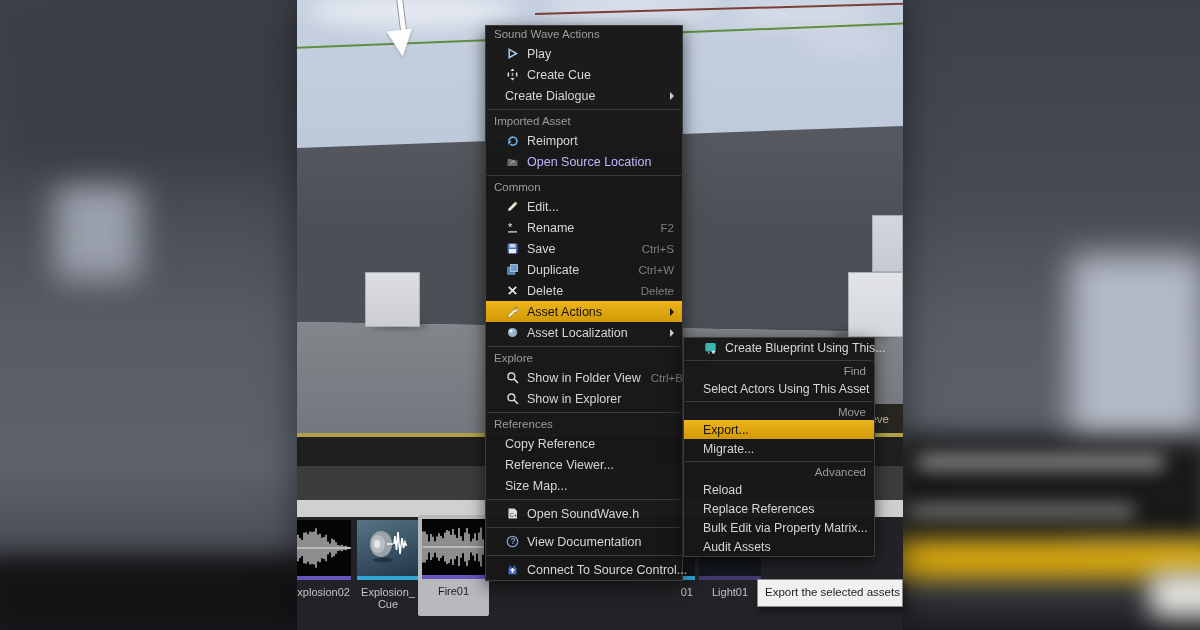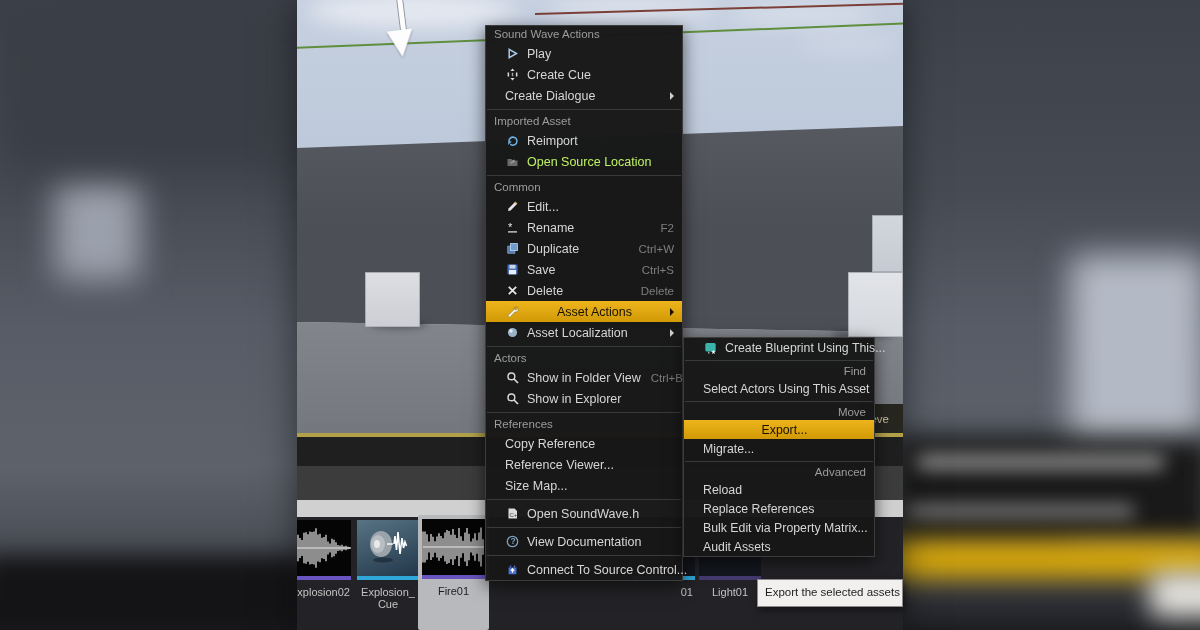--- a/index.html
+++ b/index.html
@@ -44,21 +44,21 @@
   .band-mid{position:absolute;left:0;top:466px;width:606px;height:34px;background:#3c3c3c;}
   .band-light{position:absolute;left:0;top:500px;width:606px;height:17px;background:#d0d0d0;}
   .cb-bg{position:absolute;left:0;top:517px;width:606px;height:113px;background:#232327;}
 
   
   .tile{position:absolute;top:520px;width:62px;z-index:10;}
   .thumb{width:62px;height:56px;background:#050505;overflow:hidden;position:relative;}
   .bar{height:4px;width:62px;}
   .tlabel{font-size:11px;color:#c3c3c3;text-align:center;margin-top:6px;line-height:12px;
           overflow-wrap:anywhere;}
-  .tile.selected{top:515px;left:121px;width:71px;height:115px;background:#b7b9bc;
+  .tile.selected{top:515px;left:121px;width:71px;height:101px;background:#b7b9bc;
                  padding:4px 4px 0 4px;border-radius:2px;}
   .tile.selected .tlabel{color:#1d1d1d;}
   .cue-thumb{background:linear-gradient(160deg,#577484 0%,#32495c 70%,#22364a 100%);}
   .dark-thumb{background:#14171e;}
   .tlabel.right{text-align:right;padding-right:2px;}
 
   
   .menu{position:absolute;background:rgba(23,23,23,.98);border:1px solid #3c3c3c;
         box-shadow:0 5px 16px rgba(0,0,0,.6);padding:0 0;z-index:50;}
   .m-header{height:17px;line-height:17px;padding:0 8px;font-size:11.5px;color:#9c9c9c;white-space:nowrap;}
@@ -66,23 +66,23 @@
           font-size:12.5px;color:#d6d6d6;white-space:nowrap;cursor:default;}
   .menu.tight .m-item{height:19px;font-size:12.3px;}
   .menu.tight .m-header{height:15px;line-height:15px;text-align:right;}
   .m-icon{width:15px;height:14px;margin-right:7px;display:flex;align-items:center;
           justify-content:center;flex:none;}
   .m-icon svg{width:13px;height:13px;display:block;}
   .m-label{flex:1;}
   .m-shortcut{font-size:11.5px;color:#7e7e7e;margin-left:10px;}
   .m-arrow{width:0;height:0;border-left:4px solid #cfcfcf;border-top:4px solid transparent;
            border-bottom:4px solid transparent;margin-left:8px;flex:none;}
-  .m-item.hl{background:linear-gradient(180deg,#eeb41c,#d09a06);color:#1a1200;text-align:center;}
+  .m-item.hl{background:linear-gradient(180deg,#eeb41c,#d09a06);color:#1a1200;}
   .m-item.hl .m-arrow{border-left-color:#1a1200;}
-  .m-item.disabled{color:#bef264;}
+  .m-item.disabled{color:#c4b5fd;}
   .m-sep{height:1px;background:#3a3a3a;margin:3px 1px;}
 
   
   .tooltip{position:absolute;left:757px;top:579px;width:146px;height:28px;z-index:70;
            background:#f1f0ee;border:1px solid #8a8a8a;color:#1e1e1e;font-size:11.5px;
            line-height:25px;padding:0 7px;white-space:nowrap;overflow:hidden;
            box-shadow:2px 3px 7px rgba(0,0,0,.5);}
 </style>
 </head>
 <body>
@@ -306,41 +306,41 @@
               <text x="2" y="9.5" font-size="11" fill="#e8e8e8" font-family="Liberation Sans,sans-serif">*</text>
               <rect x="2" y="10.3" width="9" height="1.2" fill="#e8e8e8"></rect>
             </svg>
           </span>
           <span class="m-label">Rename</span>
           <span class="m-shortcut">F2</span>
         </div>
         <div class="m-item">
           <span class="m-icon">
             <svg viewBox="0 0 13 13">
-              <rect x="1.8" y="4.2" width="7" height="7" fill="#4f77b0" stroke="#89aed8" stroke-width=".8"></rect>
-              <rect x="4.4" y="1.6" width="7" height="7" fill="#6f9bcd" stroke="#bcd6ee" stroke-width=".8"></rect>
-            </svg>
-          </span>
-          <span class="m-label">Duplicate</span>
-          <span class="m-shortcut">Ctrl+W</span>
-        </div>
-        <div class="m-item">
-          <span class="m-icon">
-            <svg viewBox="0 0 13 13">
               <rect x="1.5" y="1.5" width="10" height="10" rx="1" fill="#4a6fb8"></rect>
               <rect x="3.5" y="1.8" width="6" height="3.8" fill="#c6d6ec"></rect>
               <rect x="3" y="7" width="7" height="4.3" fill="#e8eef8"></rect>
             </svg>
           </span>
           <span class="m-label">Save</span>
           <span class="m-shortcut">Ctrl+S</span>
         </div>
         <div class="m-item">
           <span class="m-icon">
             <svg viewBox="0 0 13 13">
+              <rect x="1.8" y="4.2" width="7" height="7" fill="#4f77b0" stroke="#89aed8" stroke-width=".8"></rect>
+              <rect x="4.4" y="1.6" width="7" height="7" fill="#6f9bcd" stroke="#bcd6ee" stroke-width=".8"></rect>
+            </svg>
+          </span>
+          <span class="m-label">Duplicate</span>
+          <span class="m-shortcut">Ctrl+W</span>
+        </div>
+        <div class="m-item">
+          <span class="m-icon">
+            <svg viewBox="0 0 13 13">
               <path d="M2.8 2.8l7.4 7.4M10.2 2.8l-7.4 7.4" stroke="#e4e4e4" stroke-width="1.8"></path>
             </svg>
           </span>
           <span class="m-label">Delete</span>
           <span class="m-shortcut">Delete</span>
         </div>
         <div class="m-item hl">
           <span class="m-icon">
             <svg viewBox="0 0 13 13">
               <path d="M11.3 2.2a2.9 2.9 0 0 0-3.9 3.1L2.5 9.9a1.25 1.25 0 1 0 1.8 1.8l4.6-4.7a2.9 2.9 0 0 0 3.3-3.9L10.2 5 8.6 4.6 8.2 3z" fill="#f4f4f4" stroke="#6b5a10" stroke-width=".4"></path>
@@ -353,21 +353,21 @@
           <span class="m-icon">
             <svg viewBox="0 0 13 13">
               <circle cx="6.5" cy="6.5" r="4.6" fill="#9ab1c8"></circle>
               <circle cx="5" cy="5" r="1.7" fill="#e2ecf6"></circle>
             </svg>
           </span>
           <span class="m-label">Asset Localization</span>
           <span class="m-arrow"></span>
         </div>
         <div class="m-sep"></div>
-        <div class="m-header">Actors</div>
+        <div class="m-header">Explore</div>
         <div class="m-item">
           <span class="m-icon">
             <svg viewBox="0 0 13 13">
               <circle cx="5.4" cy="5.4" r="3.4" fill="none" stroke="#d8d8d8" stroke-width="1.4"></circle>
               <path d="M8 8l4 4" stroke="#d8d8d8" stroke-width="1.7"></path>
             </svg>
           </span>
           <span class="m-label">Show in Folder View</span>
           <span class="m-shortcut">Ctrl+B</span>
         </div>

